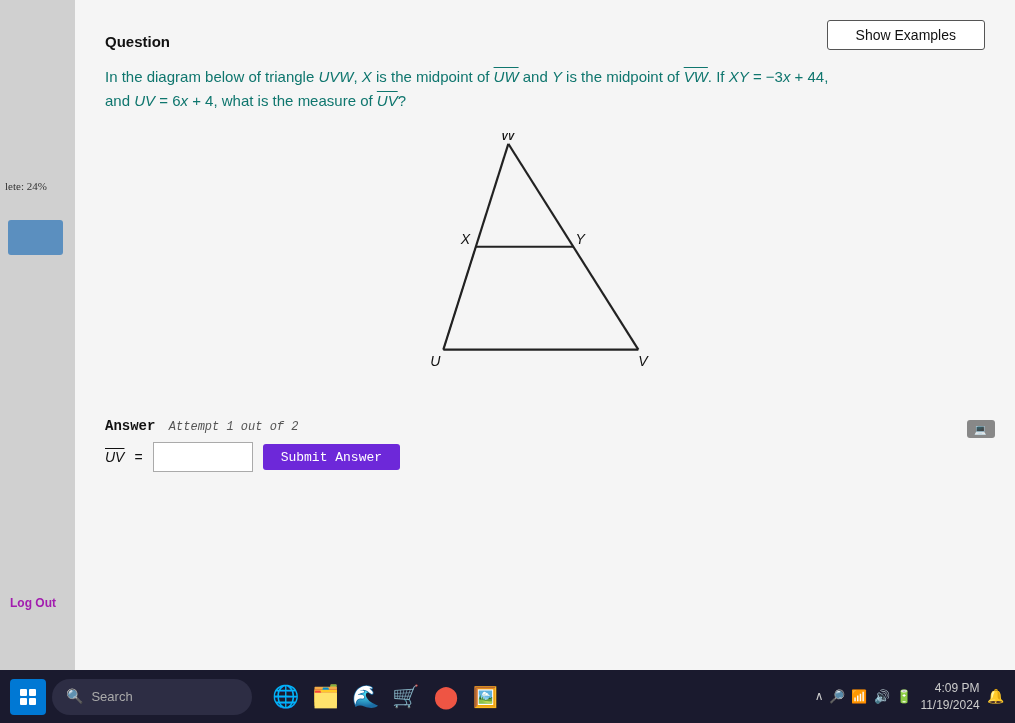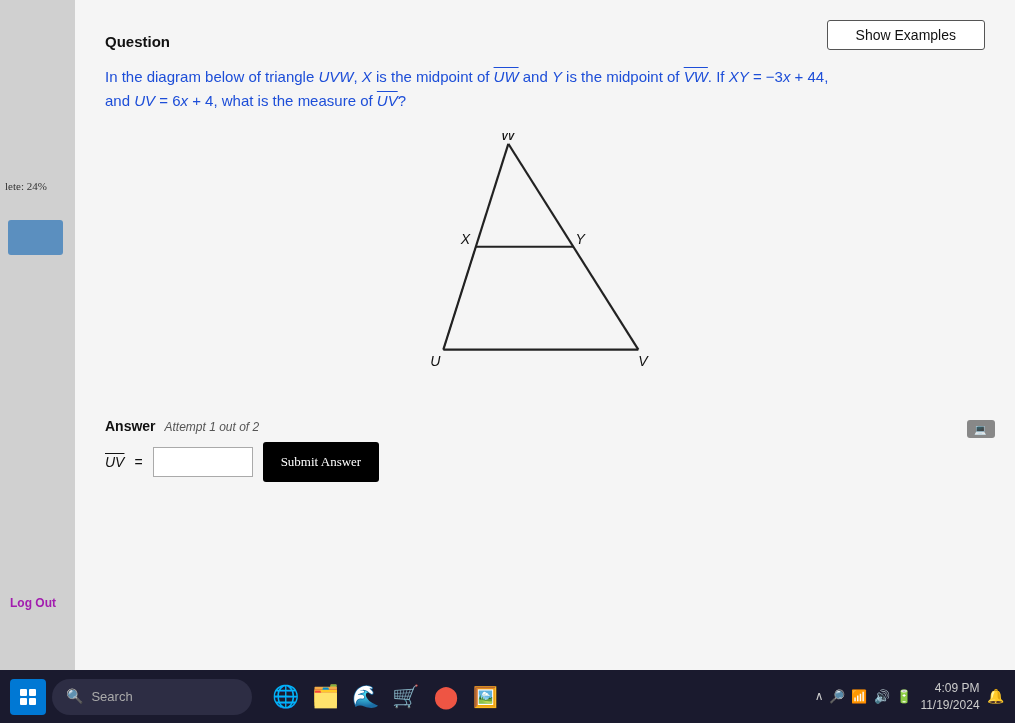--- a/index.html
+++ b/index.html
@@ -95,21 +95,21 @@
       font-size: 14px;
       font-family: Arial, sans-serif;
       color: #111;
       cursor: pointer;
       border-radius: 3px;
     }
 
     
     .problem-text {
       font-size: 15px;
-      color: #1d4ed8;
+      color: #0f766e;
       line-height: 1.6;
       margin-bottom: 20px;
       max-width: 750px;
       font-family: Arial, sans-serif;
     }
 
     
     .diagram-container {
       display: flex;
       justify-content: center;
@@ -122,21 +122,21 @@
       height: 260px;
     }
 
     
     .answer-section {
       margin-top: 10px;
     }
 
     .answer-label {
       font-size: 14px;
-      font-family: Liberation Sans, sans-serif;
+      font-family: Liberation Mono, monospace;
       color: #111;
       margin-bottom: 8px;
     }
 
     .attempt-text {
       font-size: 12px;
       color: #555;
       margin-left: 5px;
       font-style: italic;
     }
@@ -165,29 +165,29 @@
       width: 100px;
       height: 30px;
       border: 1.5px solid #aaa;
       background: white;
       padding: 4px 8px;
       font-size: 14px;
       outline: none;
     }
 
     .submit-btn {
-      background: #000000;
+      background: #6d28d9;
       color: white;
       border: none;
       padding: 6px 18px;
       font-size: 13px;
-      font-family: Liberation Serif, serif;
+      font-family: Liberation Mono, monospace;
       cursor: pointer;
       border-radius: 3px;
-      height: 40px;
+      height: 26px;
     }
 
     
     .help-icon {
       position: absolute;
       top: 420px;
       right: 20px;
       width: 28px;
       height: 18px;
       background: #888;

